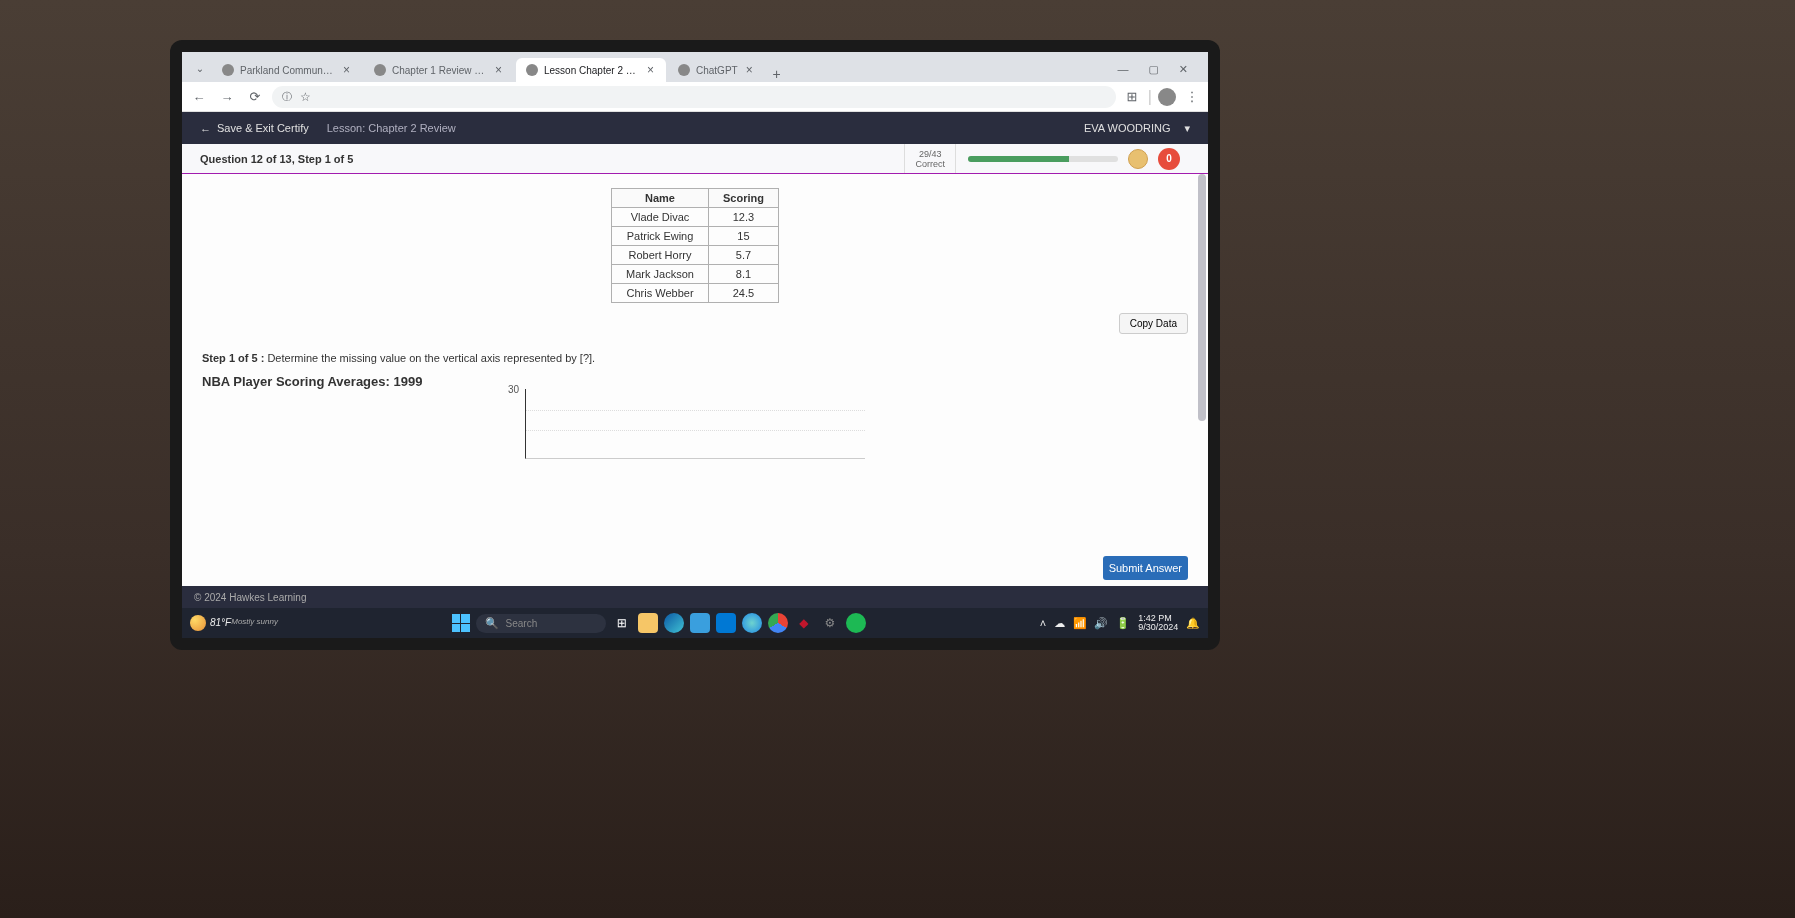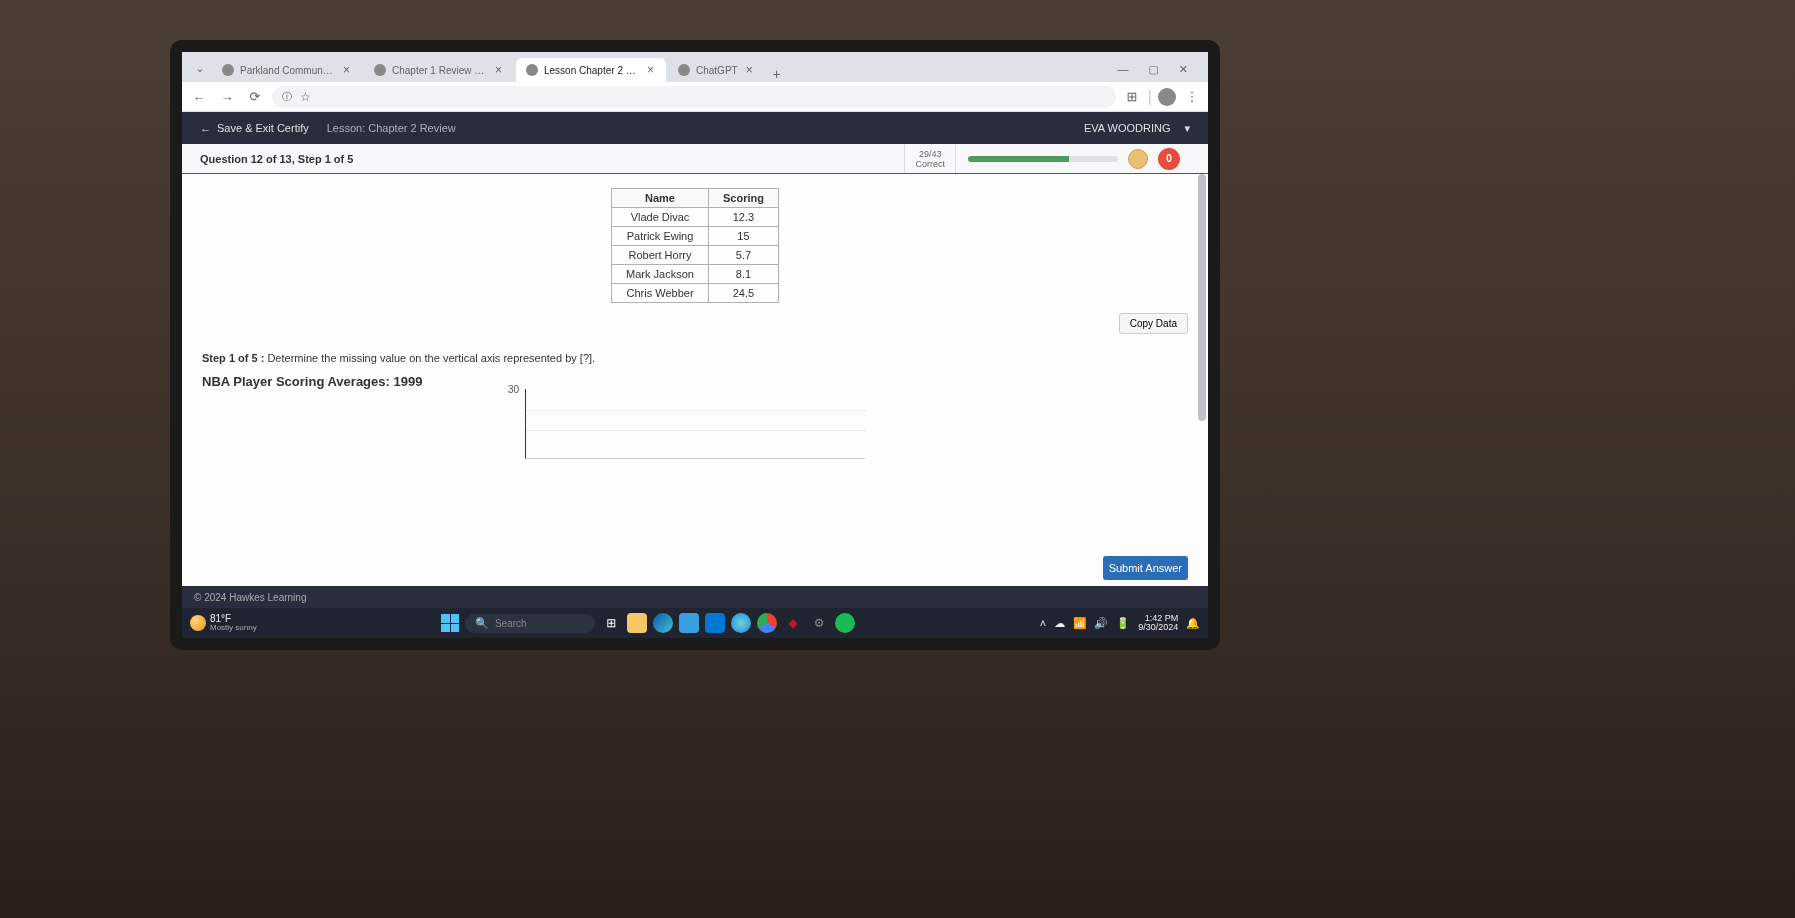--- a/index.html
+++ b/index.html
@@ -206,33 +206,33 @@
       background: #1f2430;
       display: flex;
       align-items: center;
       padding: 0 8px;
       gap: 8px;
       color: #eee;
       font-size: 10px;
     }
     .weather { display: flex; align-items: center; gap: 4px; cursor: pointer; }
     .weather-icon { width: 16px; height: 16px; border-radius: 50%; background: radial-gradient(circle at 30% 30%, #ffd966, #e69138); }
-    .weather-text { display: flex; flex-direction: column; line-height: 1; }
+    .weather-text { display: flex; line-height: 1; font-style: italic; }
     .weather-text .temp { font-size: 10px; }
     .weather-text .cond { font-size: 8px; color: #aaa; }
     .taskbar-center { margin-left: auto; display: flex; align-items: center; gap: 6px; }
     .start-icon { width: 18px; height: 18px; display: grid; grid-template-columns: 1fr 1fr; grid-template-rows: 1fr 1fr; gap: 1px; cursor: pointer; }
     .start-icon span { background: #4cc2ff; }
     .search-box { background: #2d3240; border-radius: 12px; padding: 3px 10px; display: flex; align-items: center; gap: 6px; width: 130px; }
     .search-box .mag { font-size: 11px; }
     .search-box .placeholder { color: #888; font-size: 10px; }
     .task-icon { width: 20px; height: 20px; border-radius: 4px; display: flex; align-items: center; justify-content: center; cursor: pointer; font-size: 12px; }
     .systray { margin-left: auto; display: flex; align-items: center; gap: 8px; }
     .systray .tray-icon { font-size: 11px; cursor: pointer; }
-    .clock { display: flex; flex-direction: column; align-items: flex-end; line-height: 1; font-size: 9px; }
+    .clock { display: flex; flex-direction: column; align-items: flex-start; line-height: 1; font-size: 9px; }
     
     
     .room-bg {
       position: absolute;
       inset: 0;
       background: linear-gradient(180deg, #4a3e35 0%, #3a2e28 60%, #2a1f1a 100%);
       z-index: -1;
     }
   </style>
 </head>

